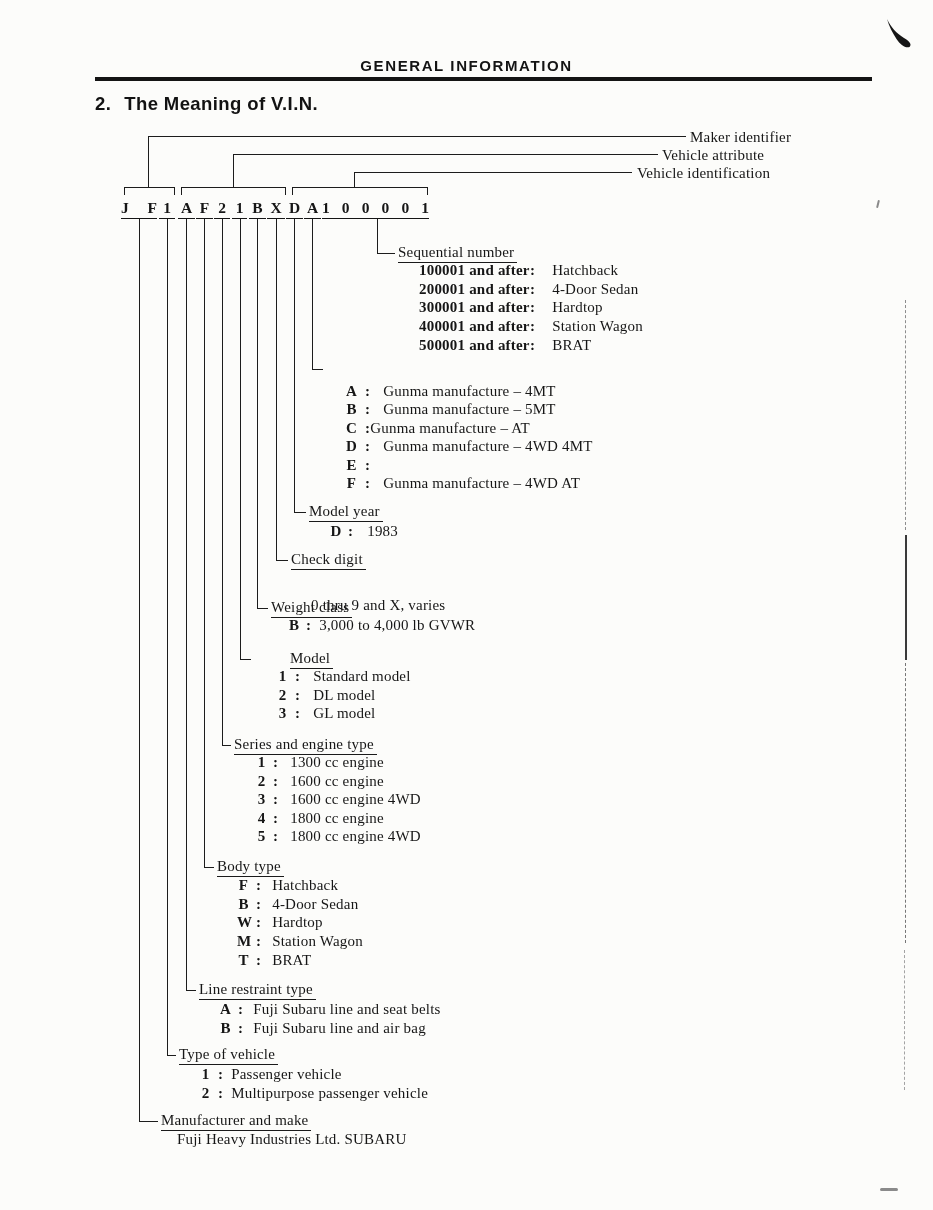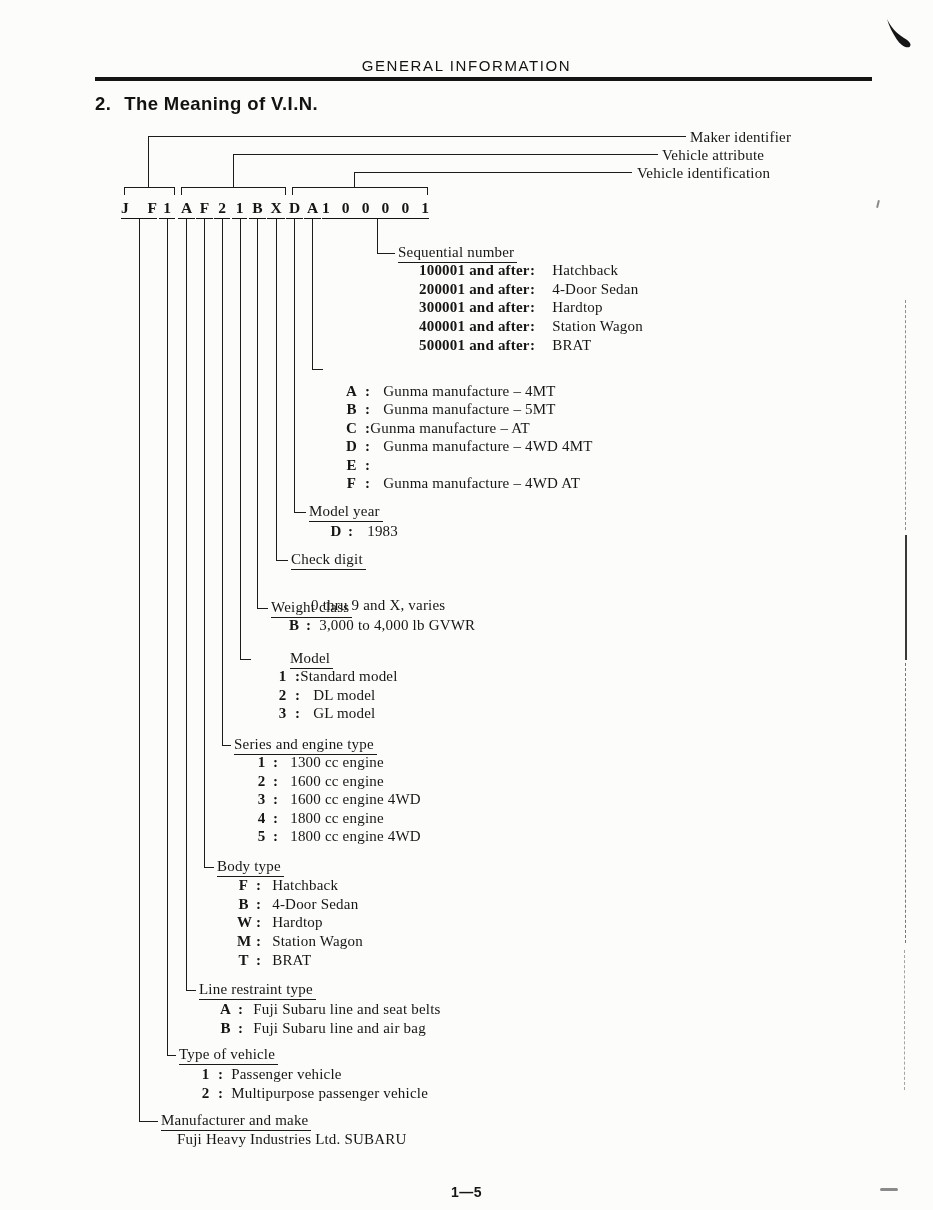--- a/index.html
+++ b/index.html
@@ -8,21 +8,21 @@
     background:#fcfcfa;color:#161616;overflow:hidden;
     font-family:"Liberation Serif", serif;
   }
   
   .hline{position:absolute;height:0;border-top:1.6px solid #1c1c1c;}
   .vline{position:absolute;width:0;border-left:1.6px solid #1c1c1c;}
   .bracket{position:absolute;height:7px;border:1.7px solid #1c1c1c;border-bottom:none;}
   
   .doc-header{
     position:absolute;left:0;right:0;top:57px;text-align:center;
-    font-family:"Liberation Sans", sans-serif;font-weight:normal;
+    font-family:"Liberation Sans", sans-serif;font-weight:bold;
     font-size:15px;letter-spacing:1.6px;color:#141414;
   }
   .rule{position:absolute;left:95px;top:77px;width:777px;height:3.5px;background:#141414;}
   .title{
     position:absolute;left:95px;top:93px;
     font-family:"Liberation Sans", sans-serif;font-weight:bold;
     font-size:18.5px;letter-spacing:.4px;color:#121212;white-space:nowrap;
   }
   .title .num{margin-right:13px;}
   
@@ -70,21 +70,20 @@
   <div class="glabel" style="left:662px;top:147px">Vehicle attribute</div>
 
   <div class="hline" style="left:354px;top:172px;width:278px"></div>
   <div class="vline" style="left:354px;top:172px;height:15px"></div>
   <div class="glabel" style="left:637px;top:165px">Vehicle identification</div>
 
   <div class="bracket" style="left:124px;top:187px;width:49px"></div>
   <div class="bracket" style="left:181px;top:187px;width:103px"></div>
   <div class="bracket" style="left:292px;top:187px;width:134px"></div>
 
-  <div class="footer">1—5</div>
 
   <svg class="pen-mark" width="34" height="32" viewBox="0 0 34 32">
     <path d="M3,1 C7,9 12,15 20,20 C26,23.5 28,26.5 25.5,29 C21.5,30.5 16.5,27 12.5,21 C8.5,15 5,8 3,1 Z" fill="#161616"></path>
   </svg>
   <div class="edge" style="left:905px;top:300px;height:230px;border-left:1.5px dashed #8d8d8d"></div>
   <div class="edge" style="left:905px;top:535px;height:125px;border-left:2.5px solid #3a3a3a"></div>
   <div class="edge" style="left:905px;top:663px;height:280px;border-left:1.5px dashed #767676"></div>
   <div class="edge" style="left:904px;top:950px;height:140px;border-left:1px dashed #a3a3a3"></div>
   <div class="smudge" style="left:877px;top:200px;width:2px;height:8px;transform:rotate(14deg)"></div>
   <div class="smudge" style="left:880px;top:1188px;width:18px;height:3px"></div>
@@ -208,21 +207,21 @@
       <span class="k" style="width: 12px; text-align: center;">B</span>
       <span class="c" style="margin-left: 6px;">:</span>
       <span class="v" style="margin-left: 8px;">3,000 to 4,000 lb GVWR</span>
     </div>
     <div class="vline" style="left: 240px; top: 219px; height: 440px;"></div>
     <div class="hline" style="left: 240px; top: 659px; width: 11px;"></div>
     <div class="sec-label" style="left: 254px; top: 650px; margin-left: 36px;">Model</div>
     <div class="row" style="left: 277px; top: 668px;">
       <span class="k" style="width: 11px; text-align: center;">1</span>
       <span class="c" style="margin-left: 7px;">:</span>
-      <span class="v" style=" text-align: center;">Standard model</span>
+      <span class="v" style="margin-left: 13px; text-align: center;">Standard model</span>
     </div>
     <div class="row" style="left: 277px; top: 686.7px;">
       <span class="k" style="width: 11px; text-align: center;">2</span>
       <span class="c" style="margin-left: 7px;">:</span>
       <span class="v" style="margin-left: 13px;">DL model</span>
     </div>
     <div class="row" style="left: 277px; top: 705.4px;">
       <span class="k" style="width: 11px; text-align: center;">3</span>
       <span class="c" style="margin-left: 7px;">:</span>
       <span class="v" style="margin-left: 13px;">GL model</span>

